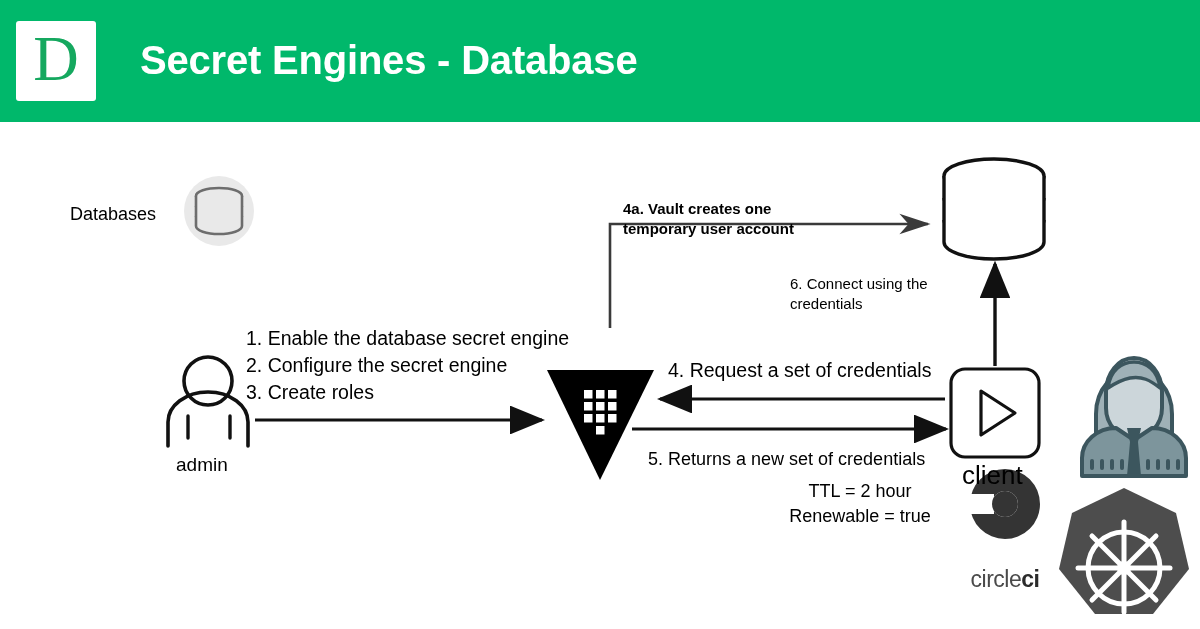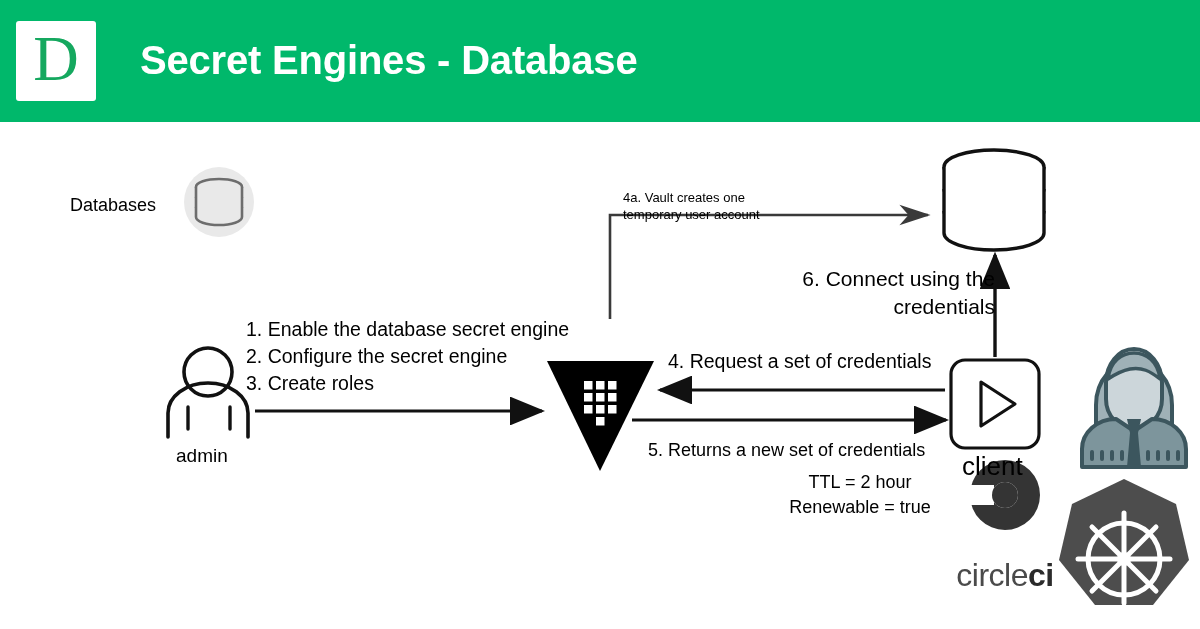--- a/index.html
+++ b/index.html
@@ -49,21 +49,21 @@
     font-size: 40px;
     font-weight: bold;
     color: #ffffff;
     letter-spacing: -0.2px;
     white-space: nowrap;
   }
 
   
   .canvas {
     position: absolute;
-    left: 0; top: 107px;
+    left: 0; top: 116px;
     width: 1200px;
     height: 507px;
   }
   .svg-layer {
     position: absolute;
     left: 0; top: 0;
     width: 1200px;
     height: 507px;
   }
 
@@ -87,56 +87,55 @@
   }
   .steps-list {
     position: absolute;
     left: 246px; top: 209px;
     font-size: 19.5px;
     line-height: 1.38;
   }
   .lbl-4a {
     position: absolute;
     left: 623px; top: 83px;
-    font-size: 13px;
-    font-weight: normal;
+    font-size: 15px;
+    font-weight: bold;
     line-height: 1.3;
   }
   .lbl-step4 {
     position: absolute;
     left: 668px; top: 243px;
     font-size: 19.5px;
   }
   .lbl-step5 {
     position: absolute;
     left: 648px; top: 333px;
     font-size: 18px;
   }
   .lbl-step6 {
     position: absolute;
     left: 790px; top: 158px;
     width: 205px;
-    text-align: right;
-    font-size: 21px;
+    font-size: 15px;
     line-height: 1.32;
   }
   .lbl-ttl {
     position: absolute;
     left: 770px; top: 363px;
     width: 180px;
     text-align: center;
     font-size: 18px;
     line-height: 1.4;
   }
   .lbl-circleci {
     position: absolute;
     left: 940px; top: 450px;
     width: 130px;
     text-align: center;
-    font-size: 32px;
+    font-size: 23px;
     letter-spacing: -0.5px;
     color: #4a4a4a;
   }
   .lbl-circleci b { color: #2b2b2b; font-weight: bold; }
 </style>
 </head>
 <body>
 
 <div class="header">
   <div class="logo-box">

